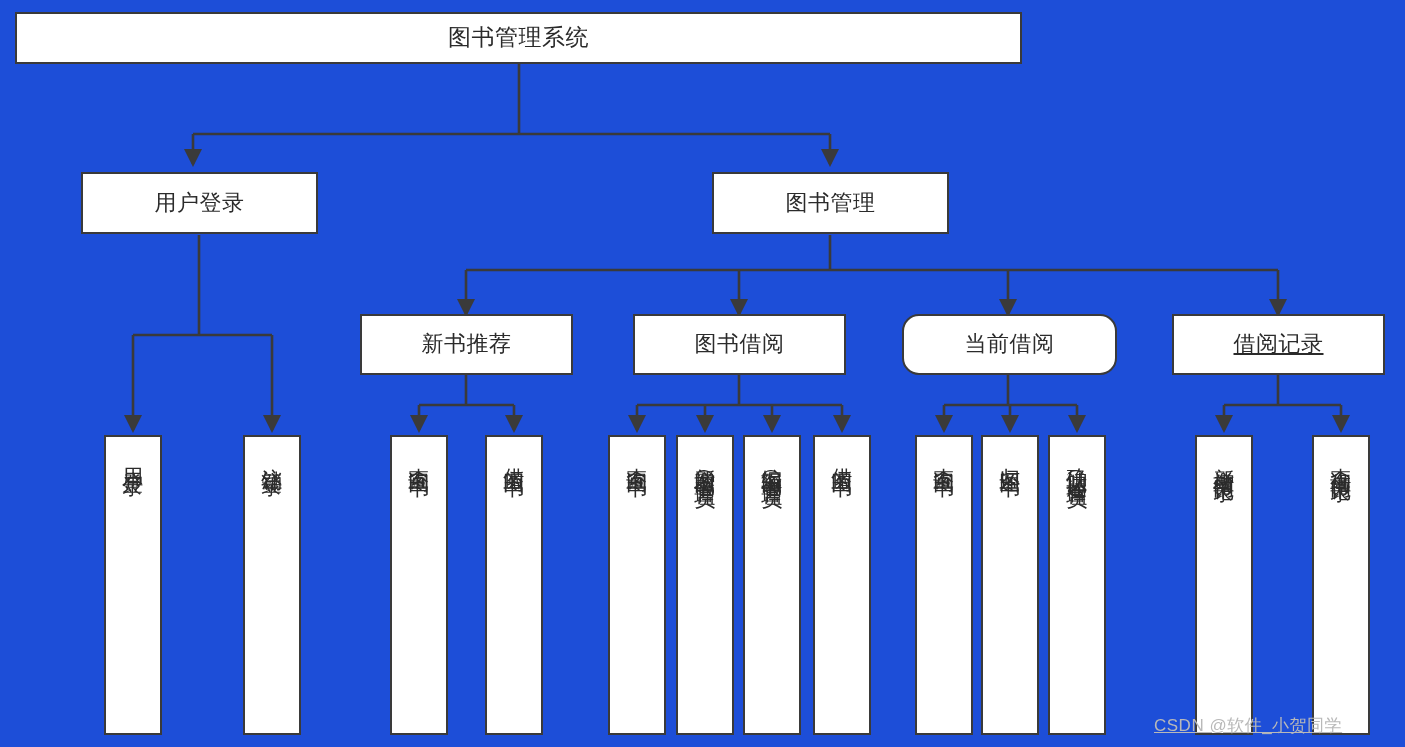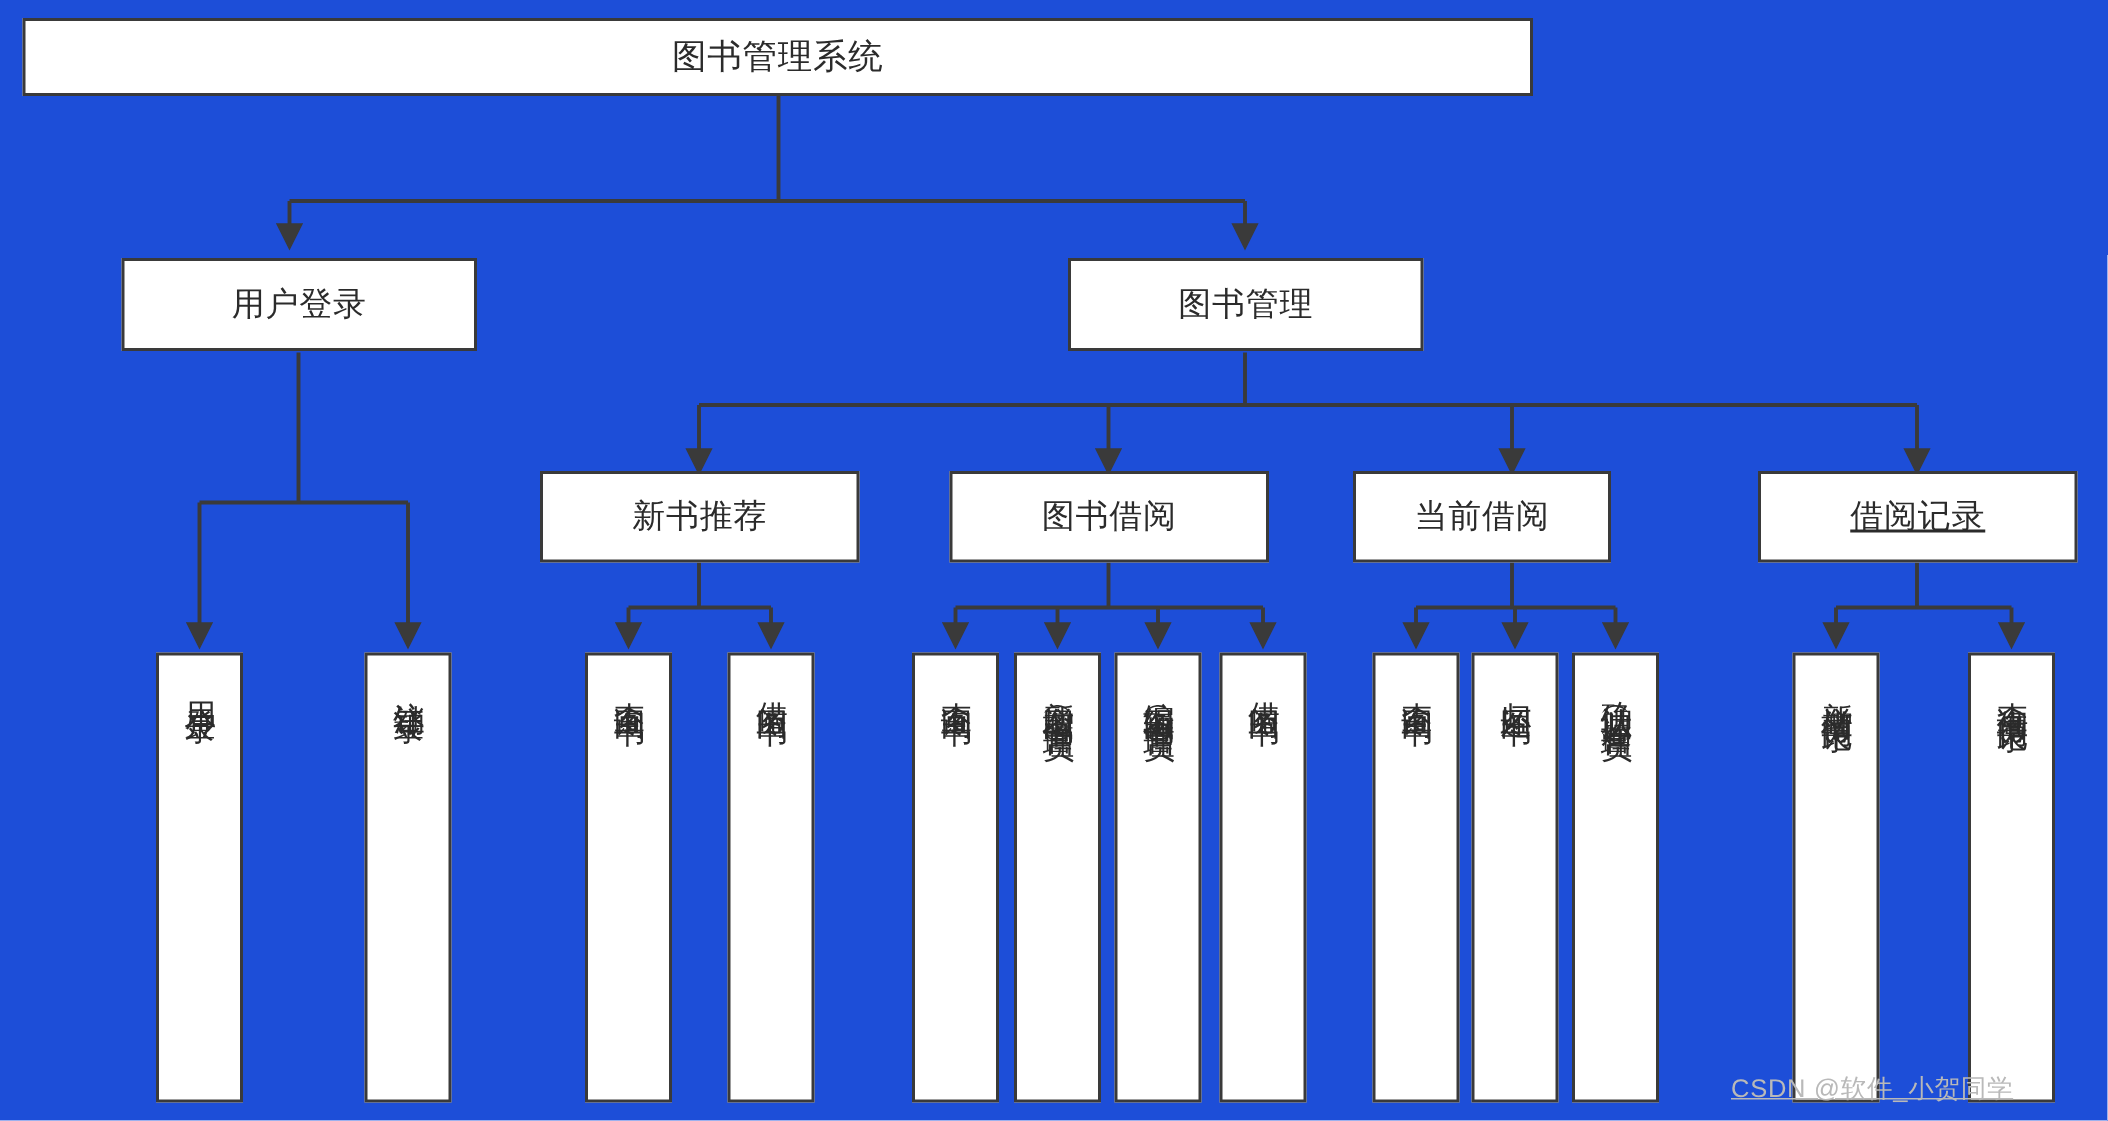--- a/index.html
+++ b/index.html
@@ -139,21 +139,21 @@
   <div class="node h" style="left:360px; top:314px; width:213px; height:61px;">
     <span class="label">新书推荐</span>
   </div>
 
   <div class="node h" style="left:712px; top:172px; width:237px; height:62px;">
     <span class="label">图书管理</span>
   </div>
   <div class="node h" style="left:633px; top:314px; width:213px; height:61px;">
     <span class="label">图书借阅</span>
   </div>
-  <div class="node h" style="left:902px; top:314px; width:172px; height:61px;">
+  <div class="node h" style="left:902px; top:314px; width:215px; height:61px;border-radius:17px;">
     <span class="label">当前借阅</span>
   </div>
   <div class="node h" style="left:1172px; top:314px; width:213px; height:61px;text-decoration:underline;">
     <span class="label">借阅记录</span>
   </div>
 
   <div class="node v" style="left:104px; top:435px; width:58px; height:300px;">
     <span class="label">用户登录</span>
   </div>
   <div class="node v" style="left:243px; top:435px; width:58px; height:300px;">

